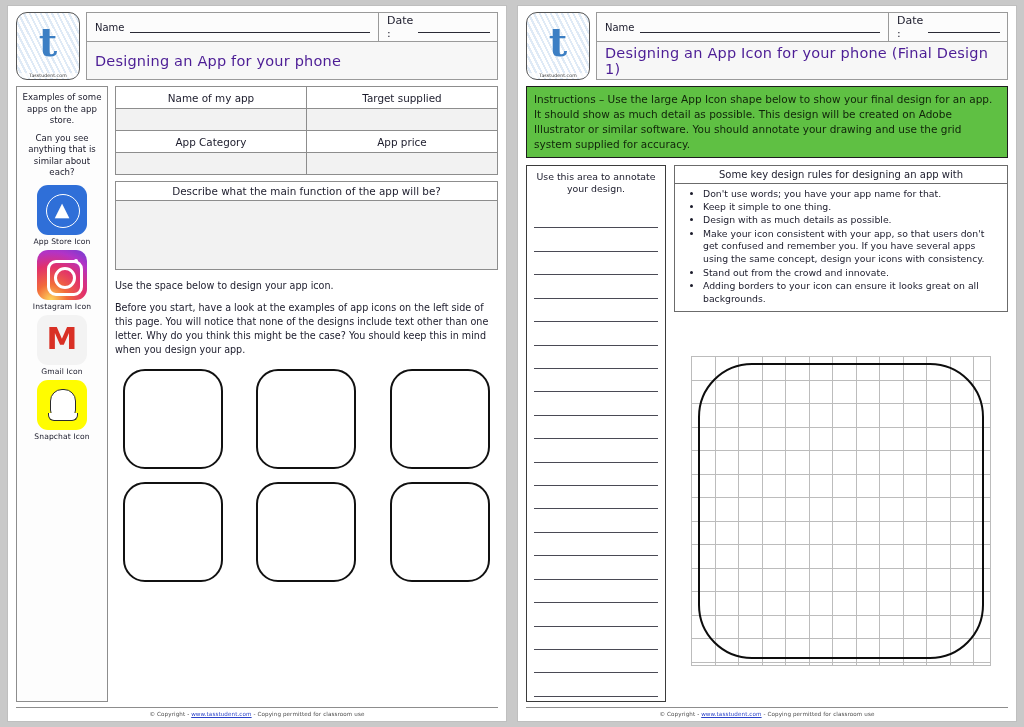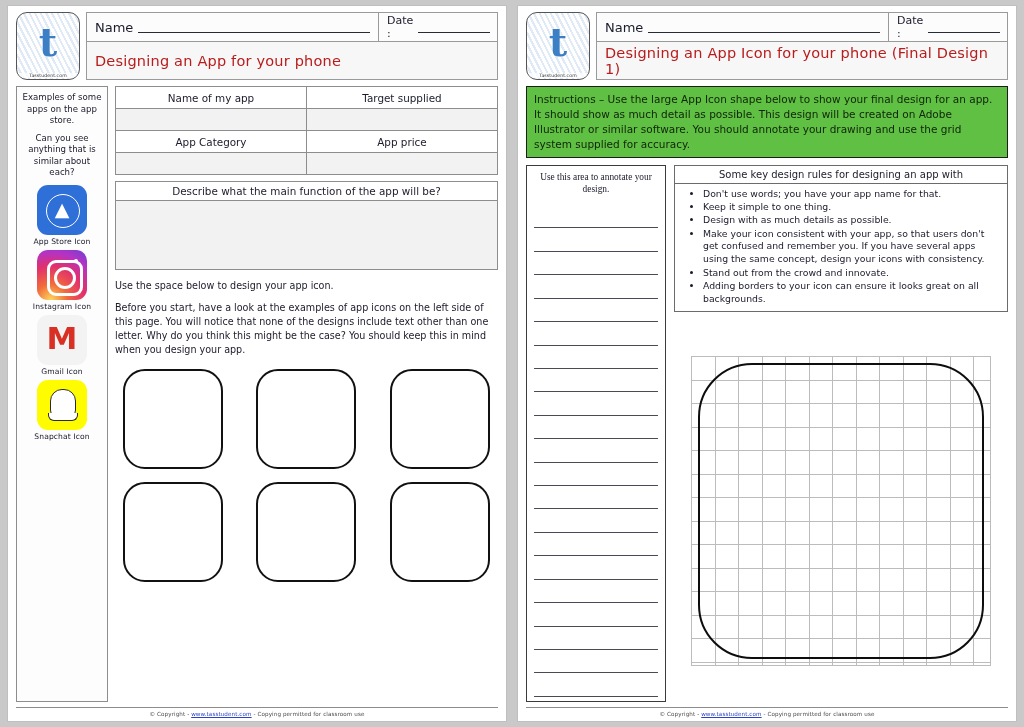--- a/index.html
+++ b/index.html
@@ -92,21 +92,21 @@
     height: 28px;
     border-bottom: 1px solid #9a9a9a;
     background: #fcfcfc;
   }
   .nameCell {
     flex: 1;
     display: flex;
     align-items: center;
     padding: 0 8px;
     border-right: 1px solid #9a9a9a;
-    font-size: 13px;
+    font-size: 10px;
     color: #1b1b2b;
     gap: 5px;
   }
   .dateCell {
     width: 118px;
     display: flex;
     align-items: center;
     padding: 0 8px;
     font-size: 11px;
     color: #1b1b2b;
@@ -118,21 +118,21 @@
     border-bottom: 1.2px solid #2a2a35;
     height: 11px;
   }
   .rule.short { flex: none; width: 72px; }
   .titleRow {
     flex: 1;
     display: flex;
     align-items: center;
     padding: 0 8px;
     font-size: 14.5px;
-    color: #b91c1c;
+    color: #4c1d95;
     background: #f7f7f7;
     letter-spacing: .2px;
   }
 
   
   .banner {
     border: 1.4px solid #1d1d1d;
     background: #5fc043;
     color: #10240a;
     font-size: 10.5px;
@@ -323,21 +323,20 @@
     min-height: 0;
   }
   .annotate {
     width: 140px;
     flex: none;
     border: 1.3px solid #3b3b3b;
     box-sizing: border-box;
     padding: 5px 7px 4px 7px;
     display: flex;
     flex-direction: column;
-    font-family: Liberation Serif, serif;
   }
   .annotateTitle {
     font-size: 9.4px;
     text-align: center;
     color: #1b1b2b;
     line-height: 1.35;
     margin-bottom: 9px;
   }
   .lines { flex: 1; display: flex; flex-direction: column; }
   .lineRow {

